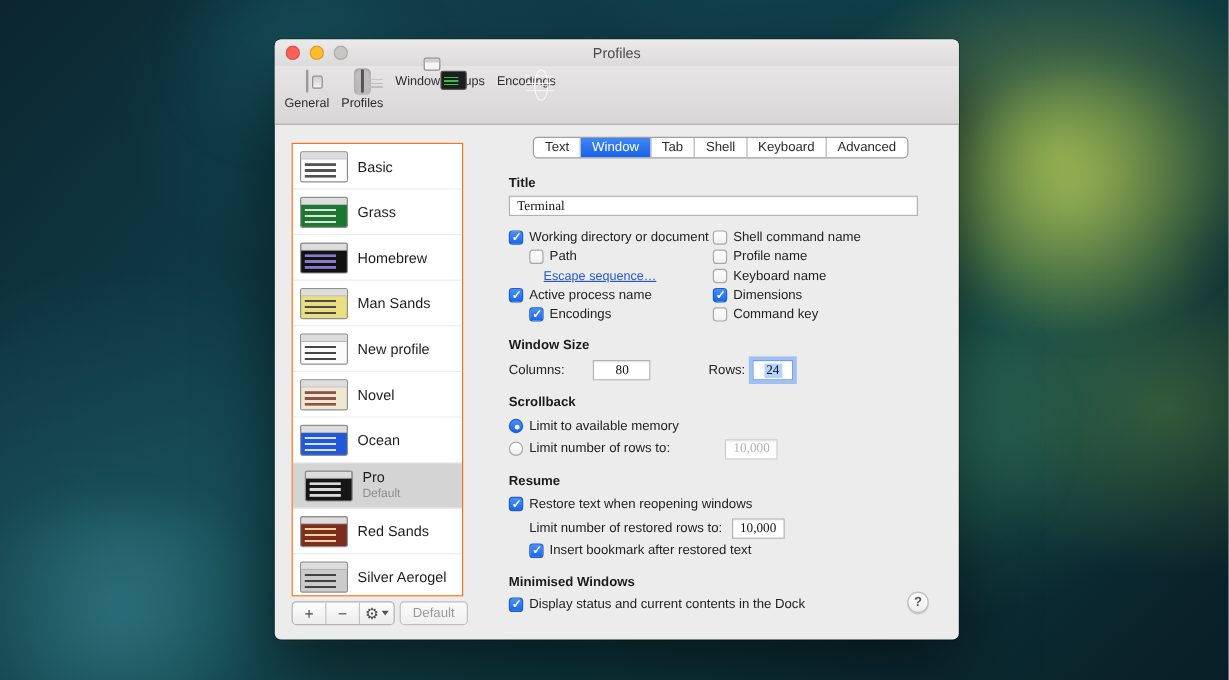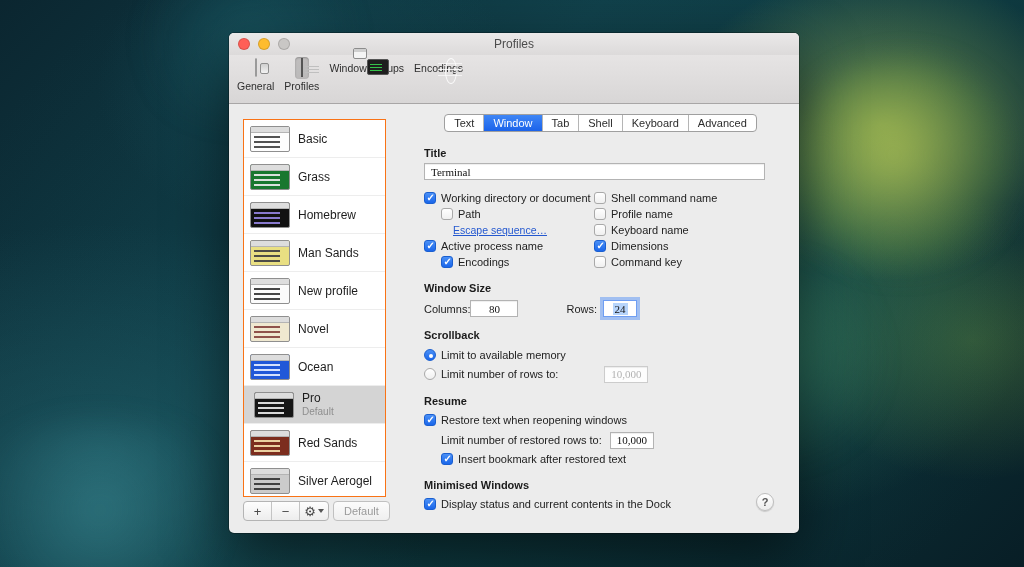--- a/index.html
+++ b/index.html
@@ -294,21 +294,21 @@
             <span class="cb"></span>
             <span class="lbl">Command key</span>
           </div>
         </div>
       </div>
 
       
       <div class="sect heading">Window Size</div>
       <div class="row" style="margin-top:6px;">
         <span class="lbl">Columns:</span>
-        <span class="field" style="width:48px; margin-left:0;">
+        <span class="field" style="width:48px; margin-left:24px;">
           <span>80</span>
         </span>
         <span class="lbl" style="margin-left:48px;">Rows:</span>
         <span class="field focused" style="width:34px; margin-left:6px;">
           <span class="sel">24</span>
         </span>
       </div>
 
       
       <div class="sect heading">Scrollback</div>

